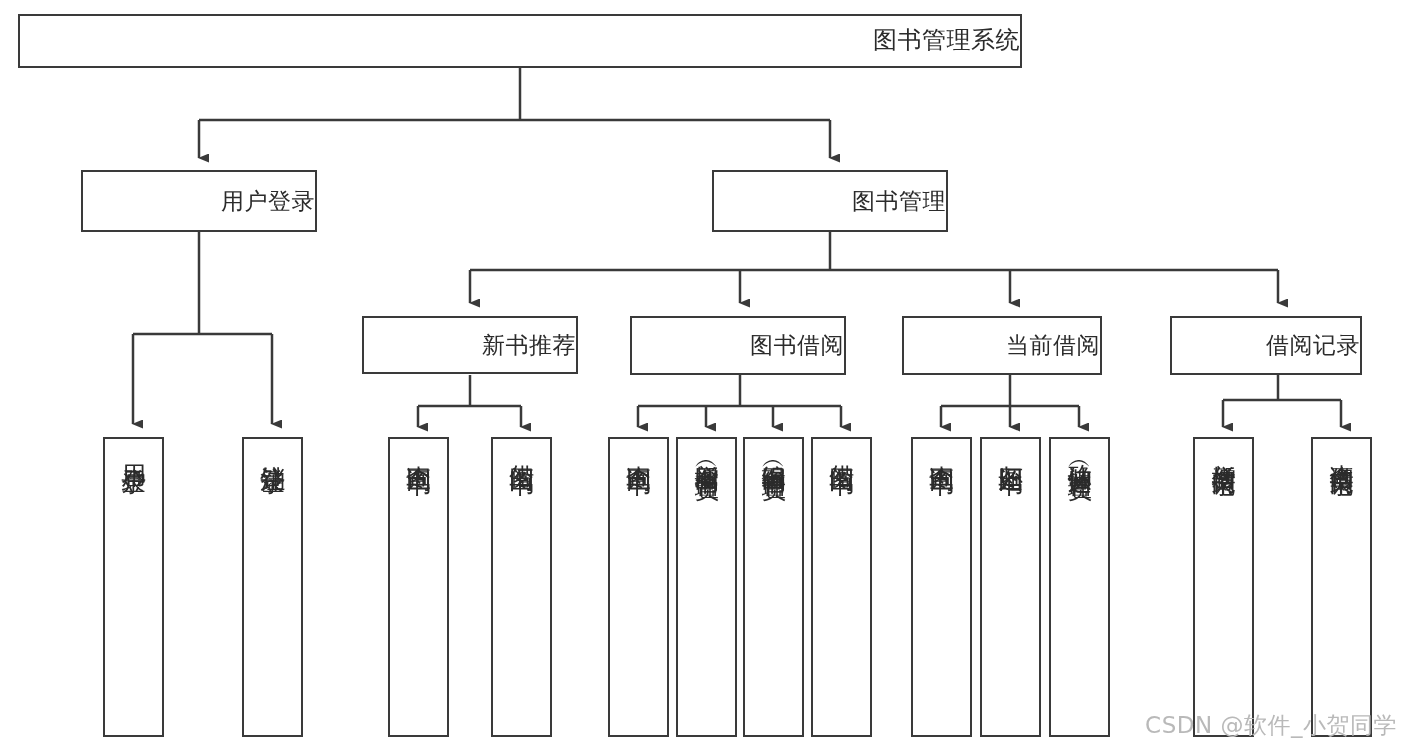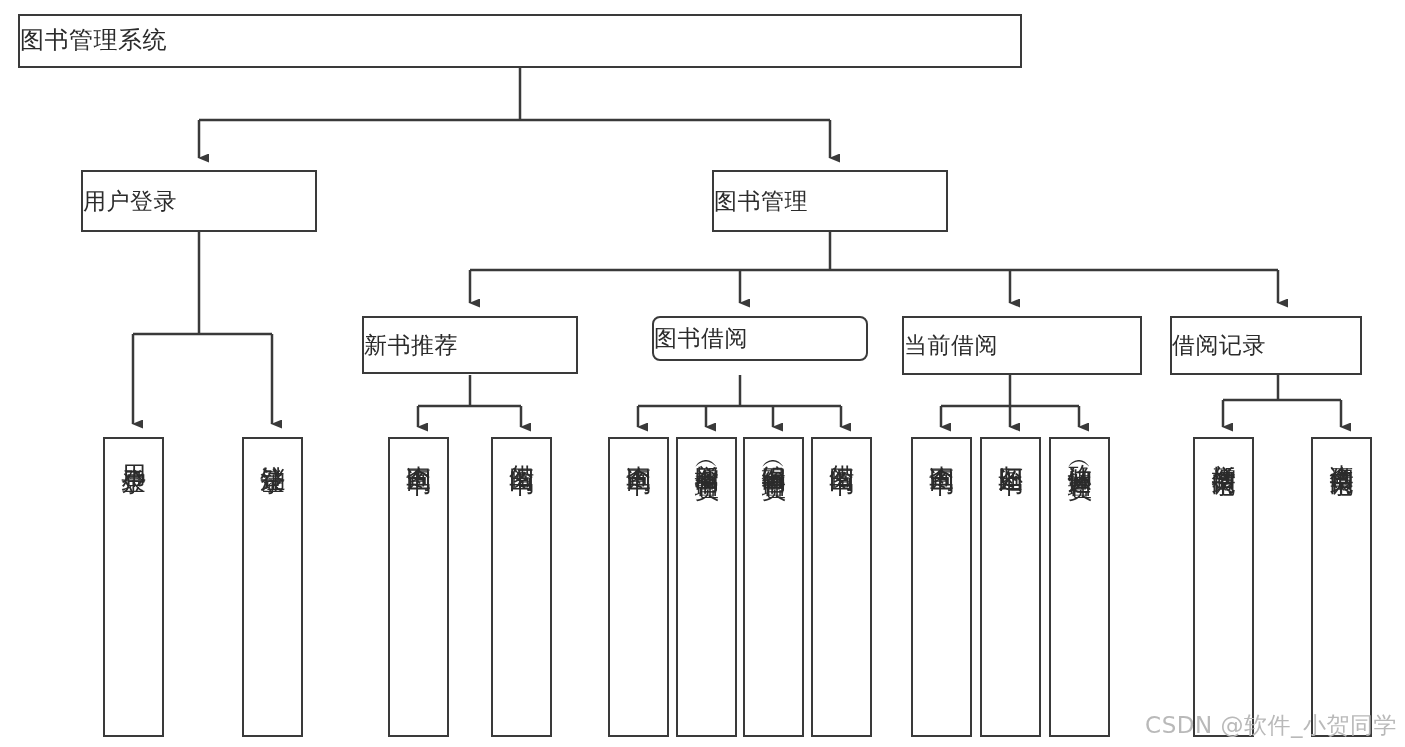--- a/index.html
+++ b/index.html
@@ -25,21 +25,21 @@
     height: 747px;
     pointer-events: none;
   }
   .node {
     position: absolute;
     box-sizing: border-box;
     border: 2.5px solid #3a3a3a;
     background: #ffffff;
     display: flex;
     align-items: center;
-    justify-content: flex-start;
+    justify-content: flex-end;
     color: #2b2b2b;
   }
   .node-label {
     display: block;
     text-align: center;
     line-height: 1.05;
     white-space: nowrap;
   }
   
   .node.h .node-label {
@@ -138,24 +138,24 @@
   <div class="node h" style="left:81px; top:170px; width:236px; height:62px;">
     <span class="node-label">用户登录</span>
   </div>
   <div class="node h" style="left:712px; top:170px; width:236px; height:62px;">
     <span class="node-label">图书管理</span>
   </div>
 
   <div class="node h" style="left:362px; top:316px; width:216px; height:58px;">
     <span class="node-label">新书推荐</span>
   </div>
-  <div class="node h" style="left:652px; top:316px; width:216px; height:45px;border-radius:8px;">
+  <div class="node h" style="left:630px; top:316px; width:216px; height:59px;">
     <span class="node-label">图书借阅</span>
   </div>
-  <div class="node h" style="left:902px; top:316px; width:240px; height:59px;">
+  <div class="node h" style="left:902px; top:316px; width:200px; height:59px;">
     <span class="node-label">当前借阅</span>
   </div>
   <div class="node h" style="left:1170px; top:316px; width:192px; height:59px;">
     <span class="node-label">借阅记录</span>
   </div>
 
   <div class="node v" style="left:103px; top:437px; width:61px; height:300px;">
     <span class="node-label">用户登录</span>
   </div>
   <div class="node v" style="left:242px; top:437px; width:61px; height:300px;">

